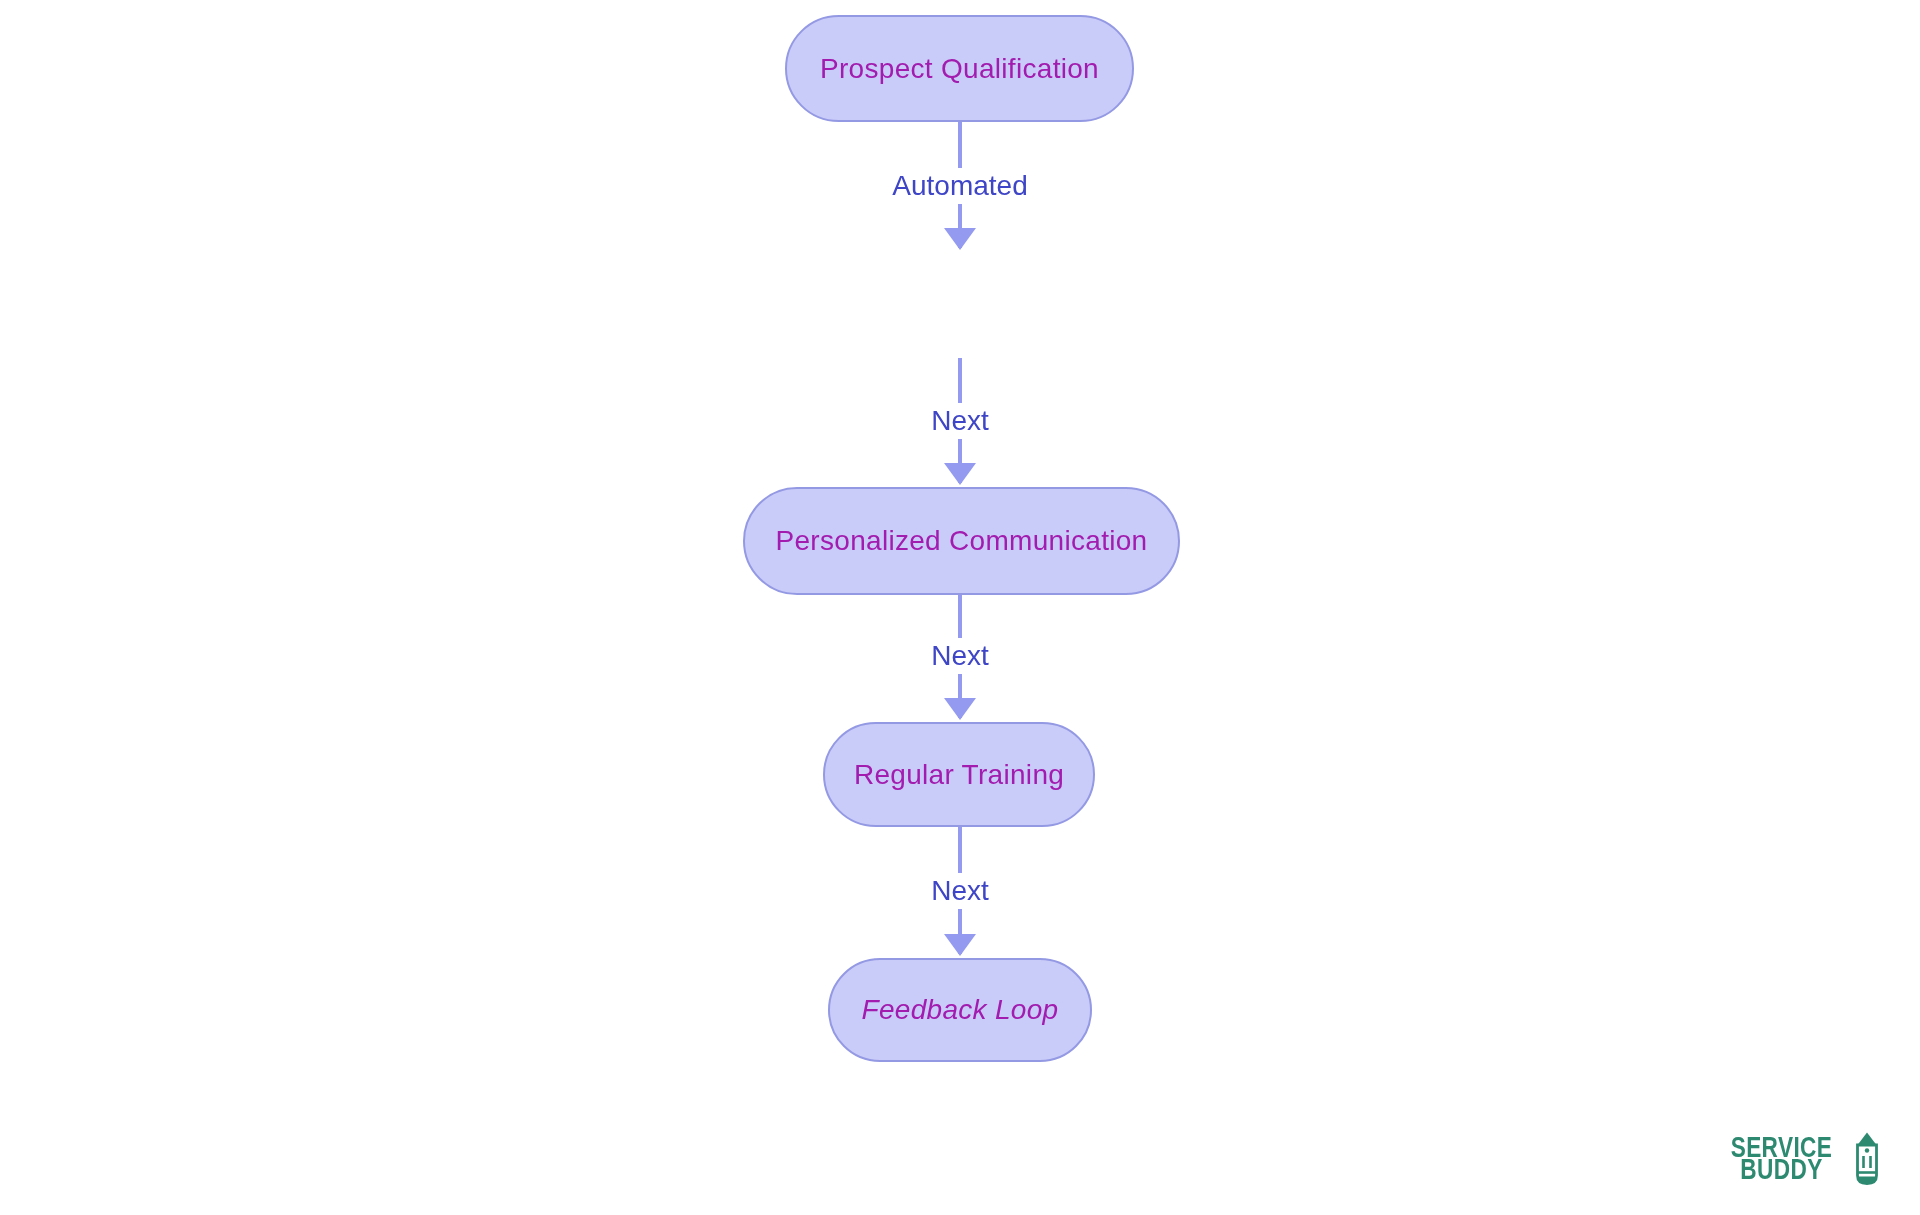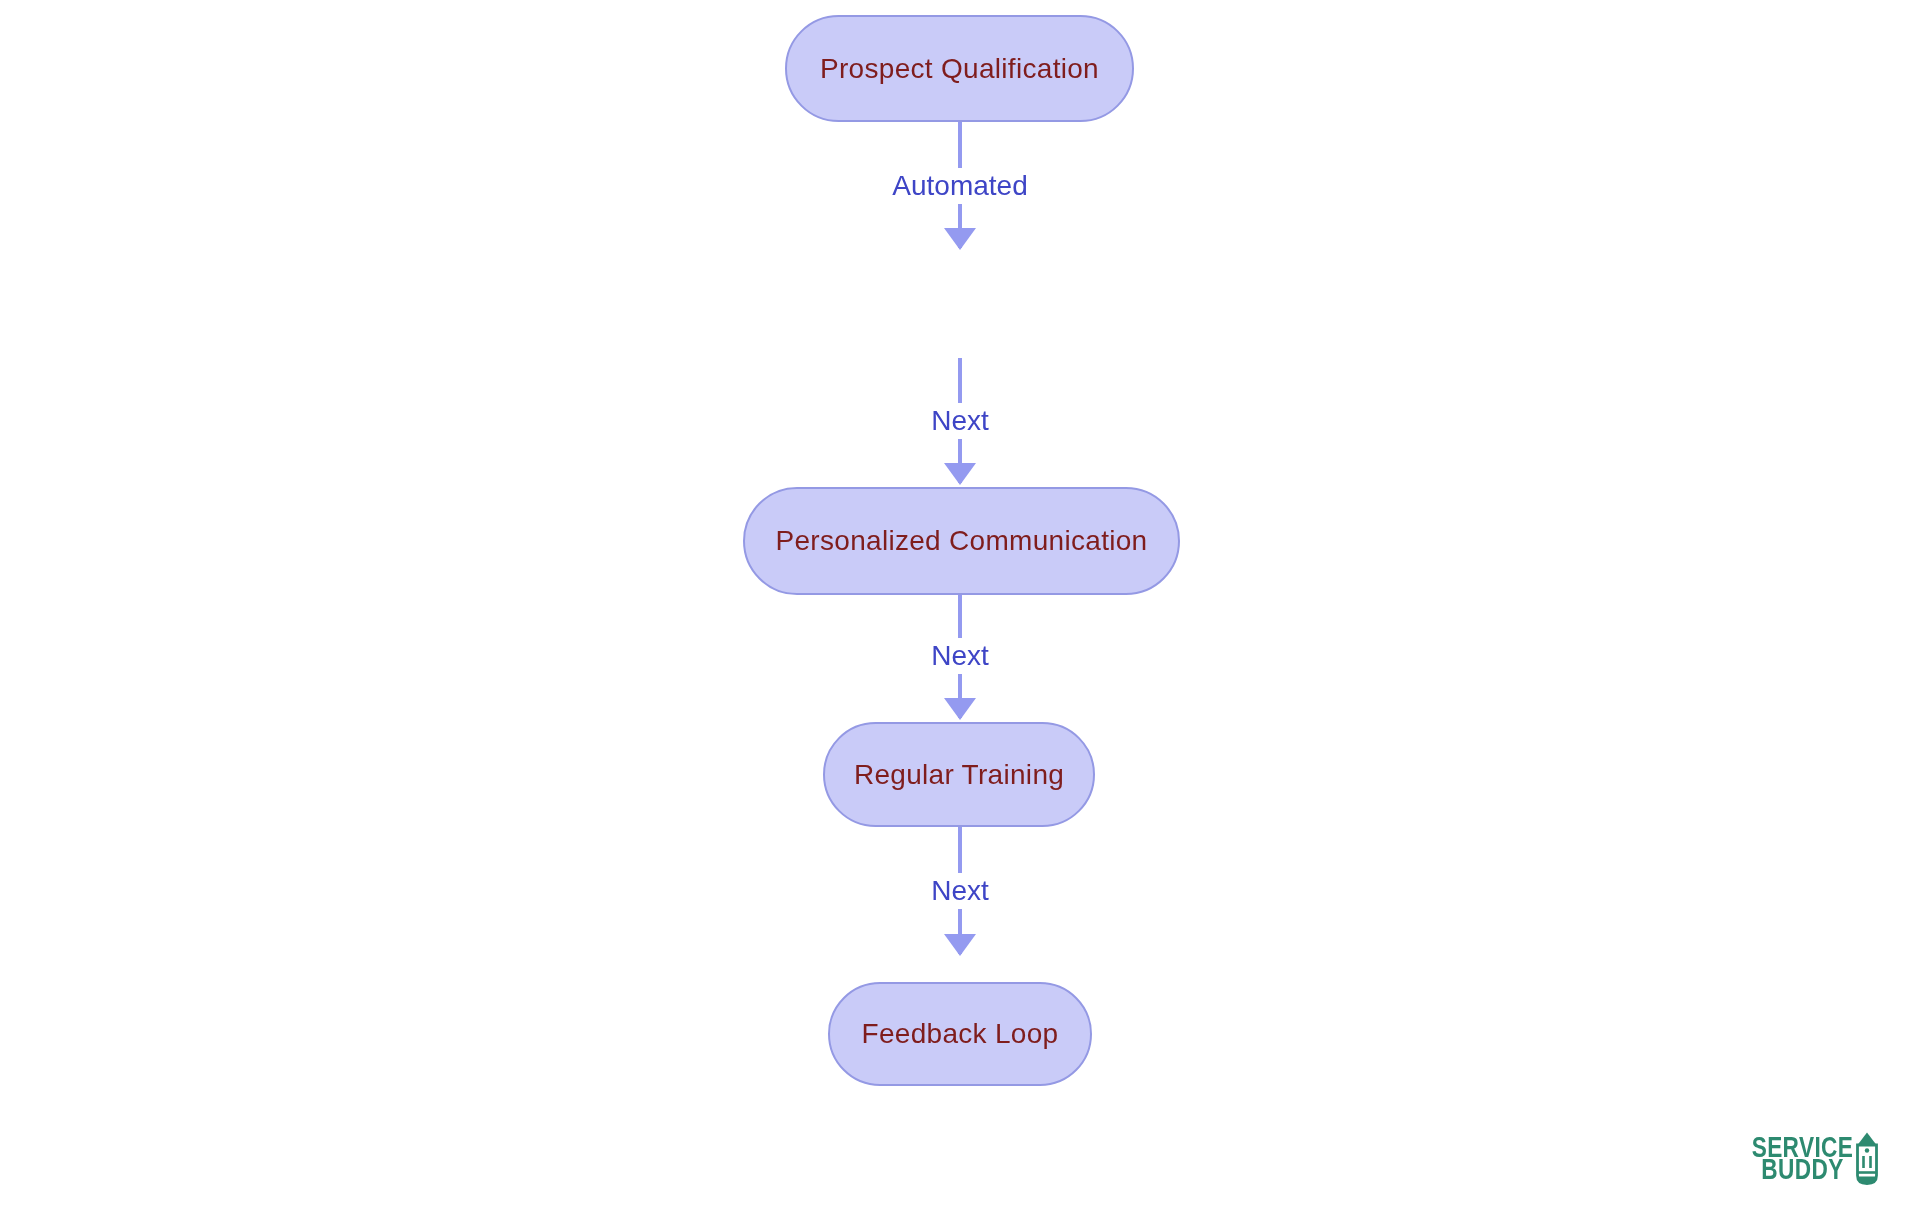--- a/index.html
+++ b/index.html
@@ -19,30 +19,30 @@
   
   .node {
     position: absolute;
     box-sizing: border-box;
     background: #C9CBF8;
     border: 2.5px solid #9499E4;
     border-radius: 55px;
     display: flex;
     align-items: center;
     justify-content: center;
-    color: #7f1d1d;
+    color: #a21caf;
     font-size: 28px;
     letter-spacing: 0.3px;
     white-space: nowrap;
   }
   .node-n1 { left: 785px; top: 15px;  width: 349px; height: 107px; }
   .node-n2 { left: 780px; top: 252px; width: 359px; height: 106px; }
   .node-n3 { left: 743px; top: 487px; width: 437px; height: 108px; justify-content: center; }
   .node-n4 { left: 823px; top: 722px; width: 272px; height: 105px; }
-  .node-n5 { left: 828px; top: 982px; width: 264px; height: 104px; }
+  .node-n5 { left: 828px; top: 958px; width: 264px; height: 104px; font-style: italic; }
 
   
   .edge-line {
     position: absolute;
     left: 958px;
     width: 4px;
     background: #949AF0;
   }
   .edge-line-1 { top: 122px; height: 126px; }
   .edge-line-2 { top: 358px; height: 125px; }
@@ -78,21 +78,21 @@
   .edge-label-3 { top: 656px; }
   .edge-label-4 { top: 891px; }
 
   
   .logo {
     position: absolute;
     right: 42px;
     bottom: 30px;
     display: flex;
     align-items: center;
-    gap: 3px;
+    gap: 24px;
     color: #2D8A70;
   }
   .logo-text {
     display: flex;
     flex-direction: column;
     align-items: center;
     font-weight: bold;
     font-size: 29px;
     line-height: 21.5px;
     letter-spacing: 0.5px;

